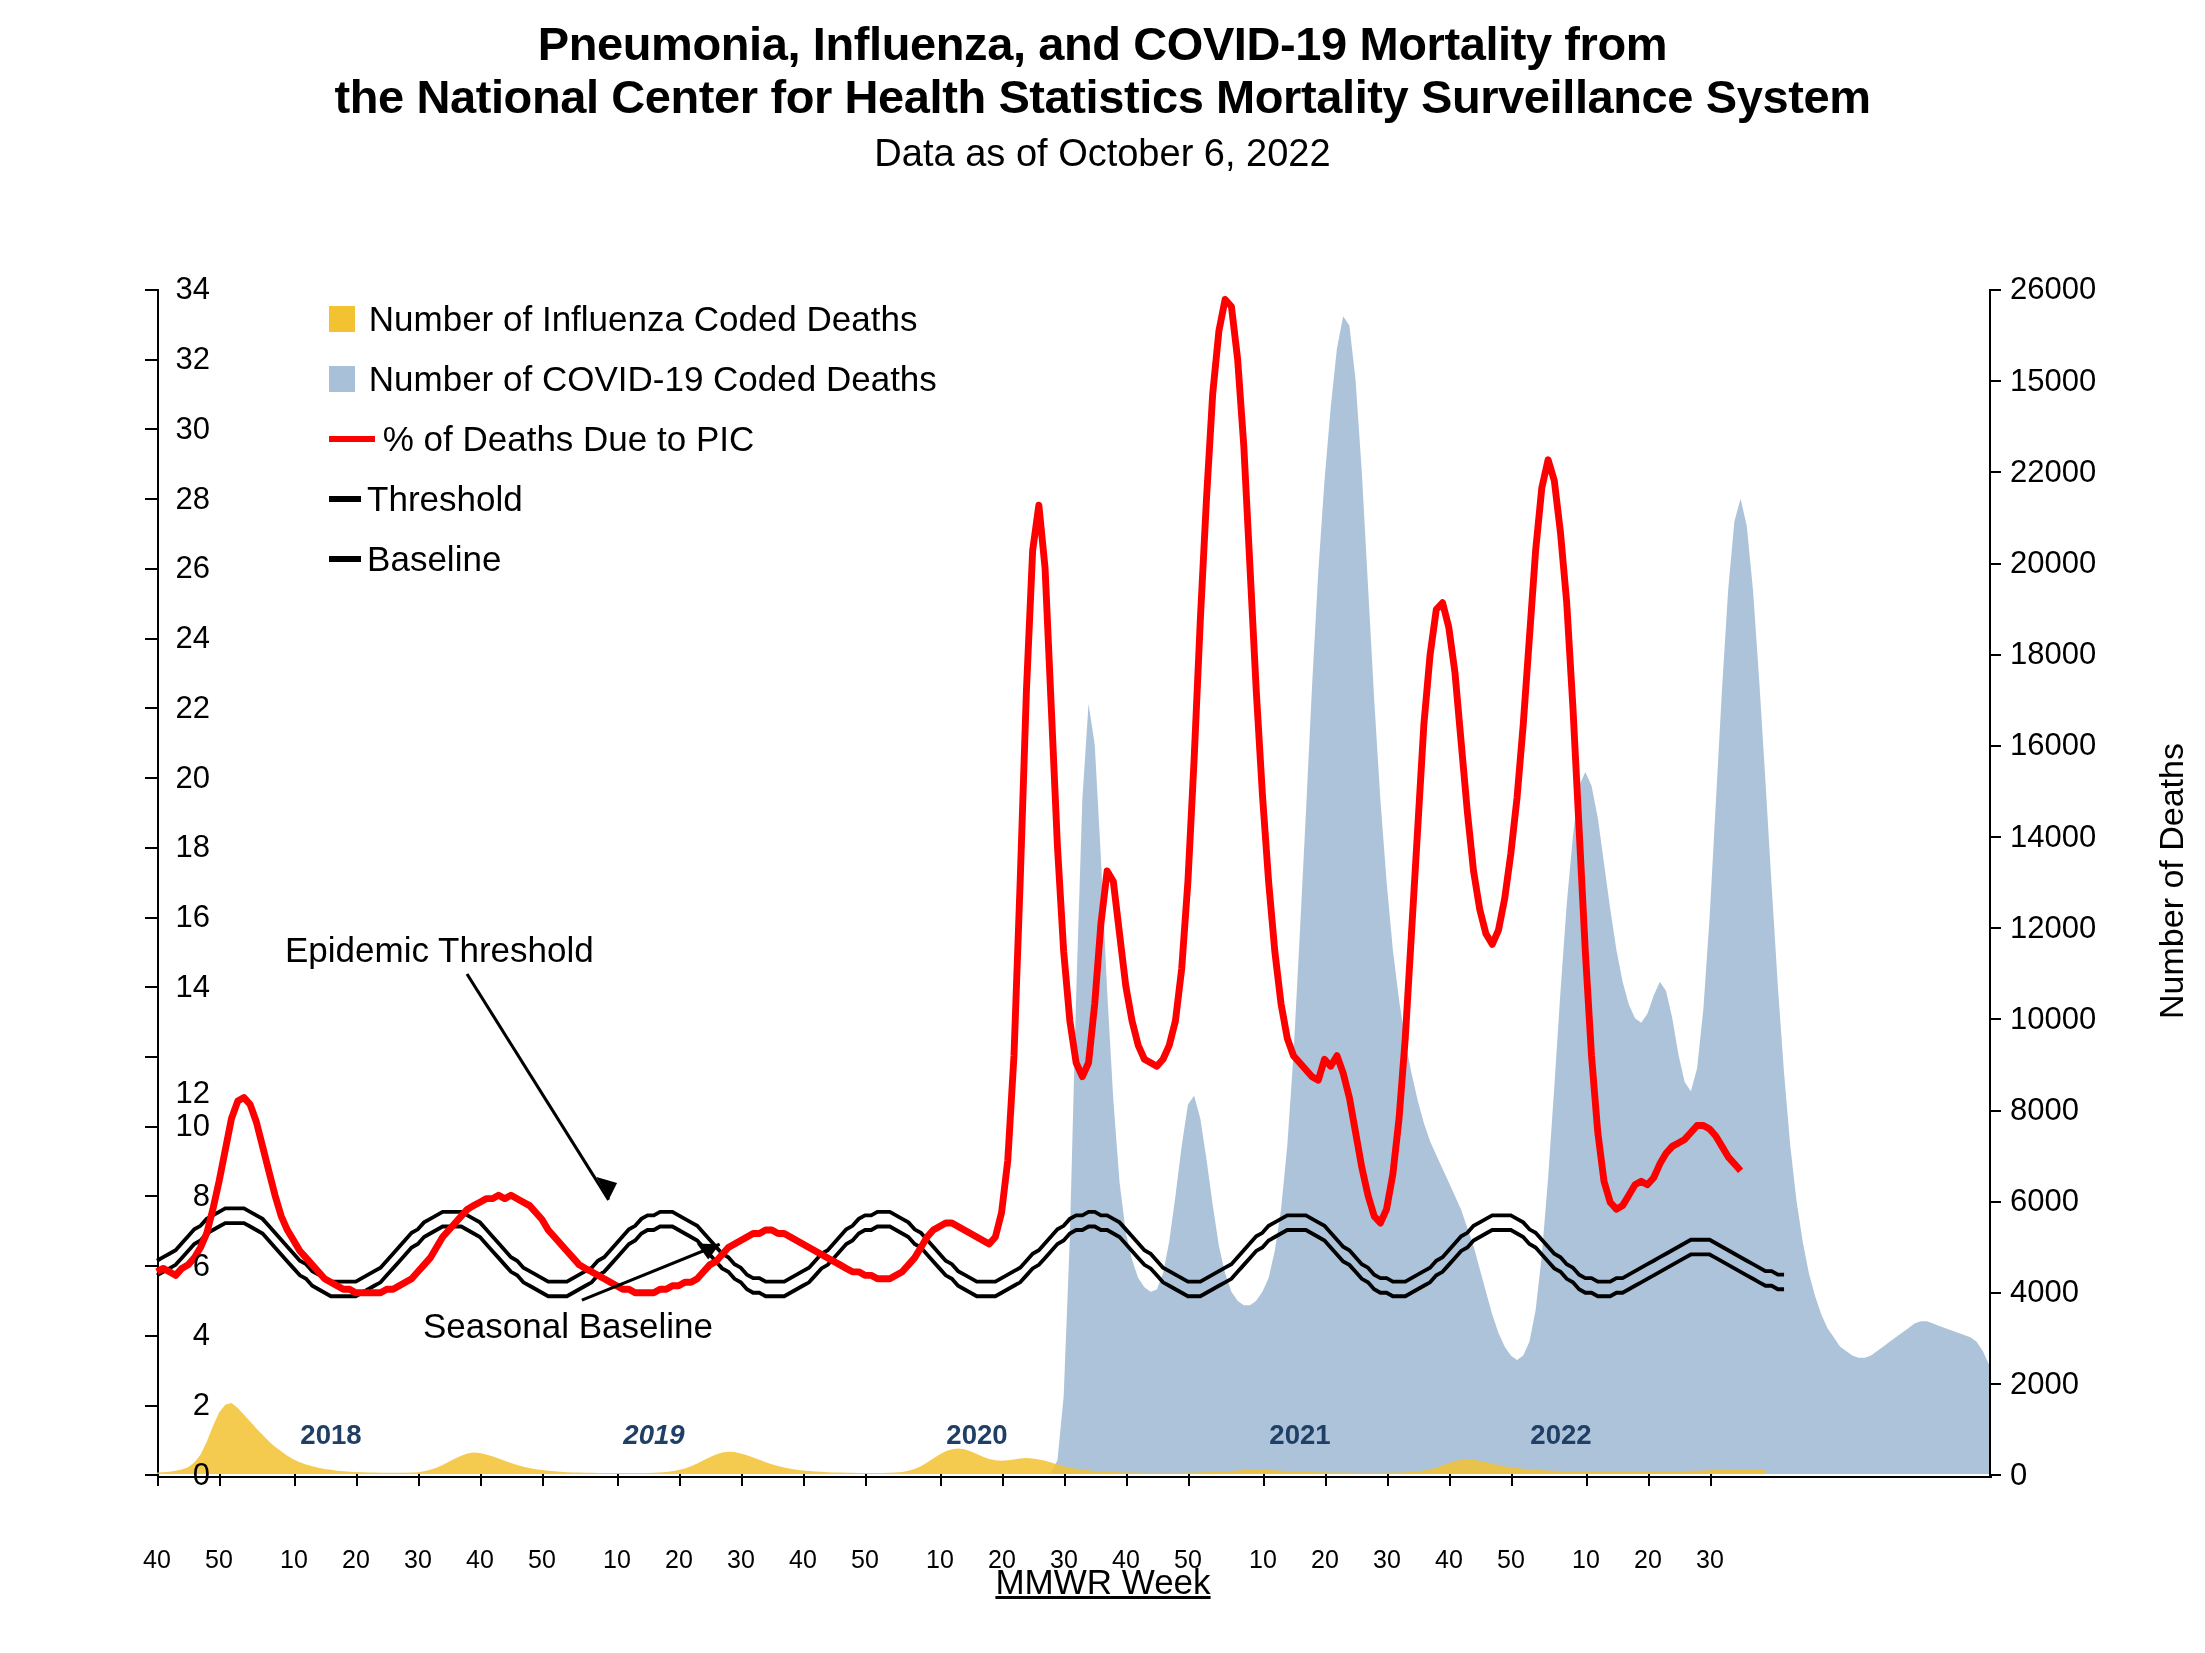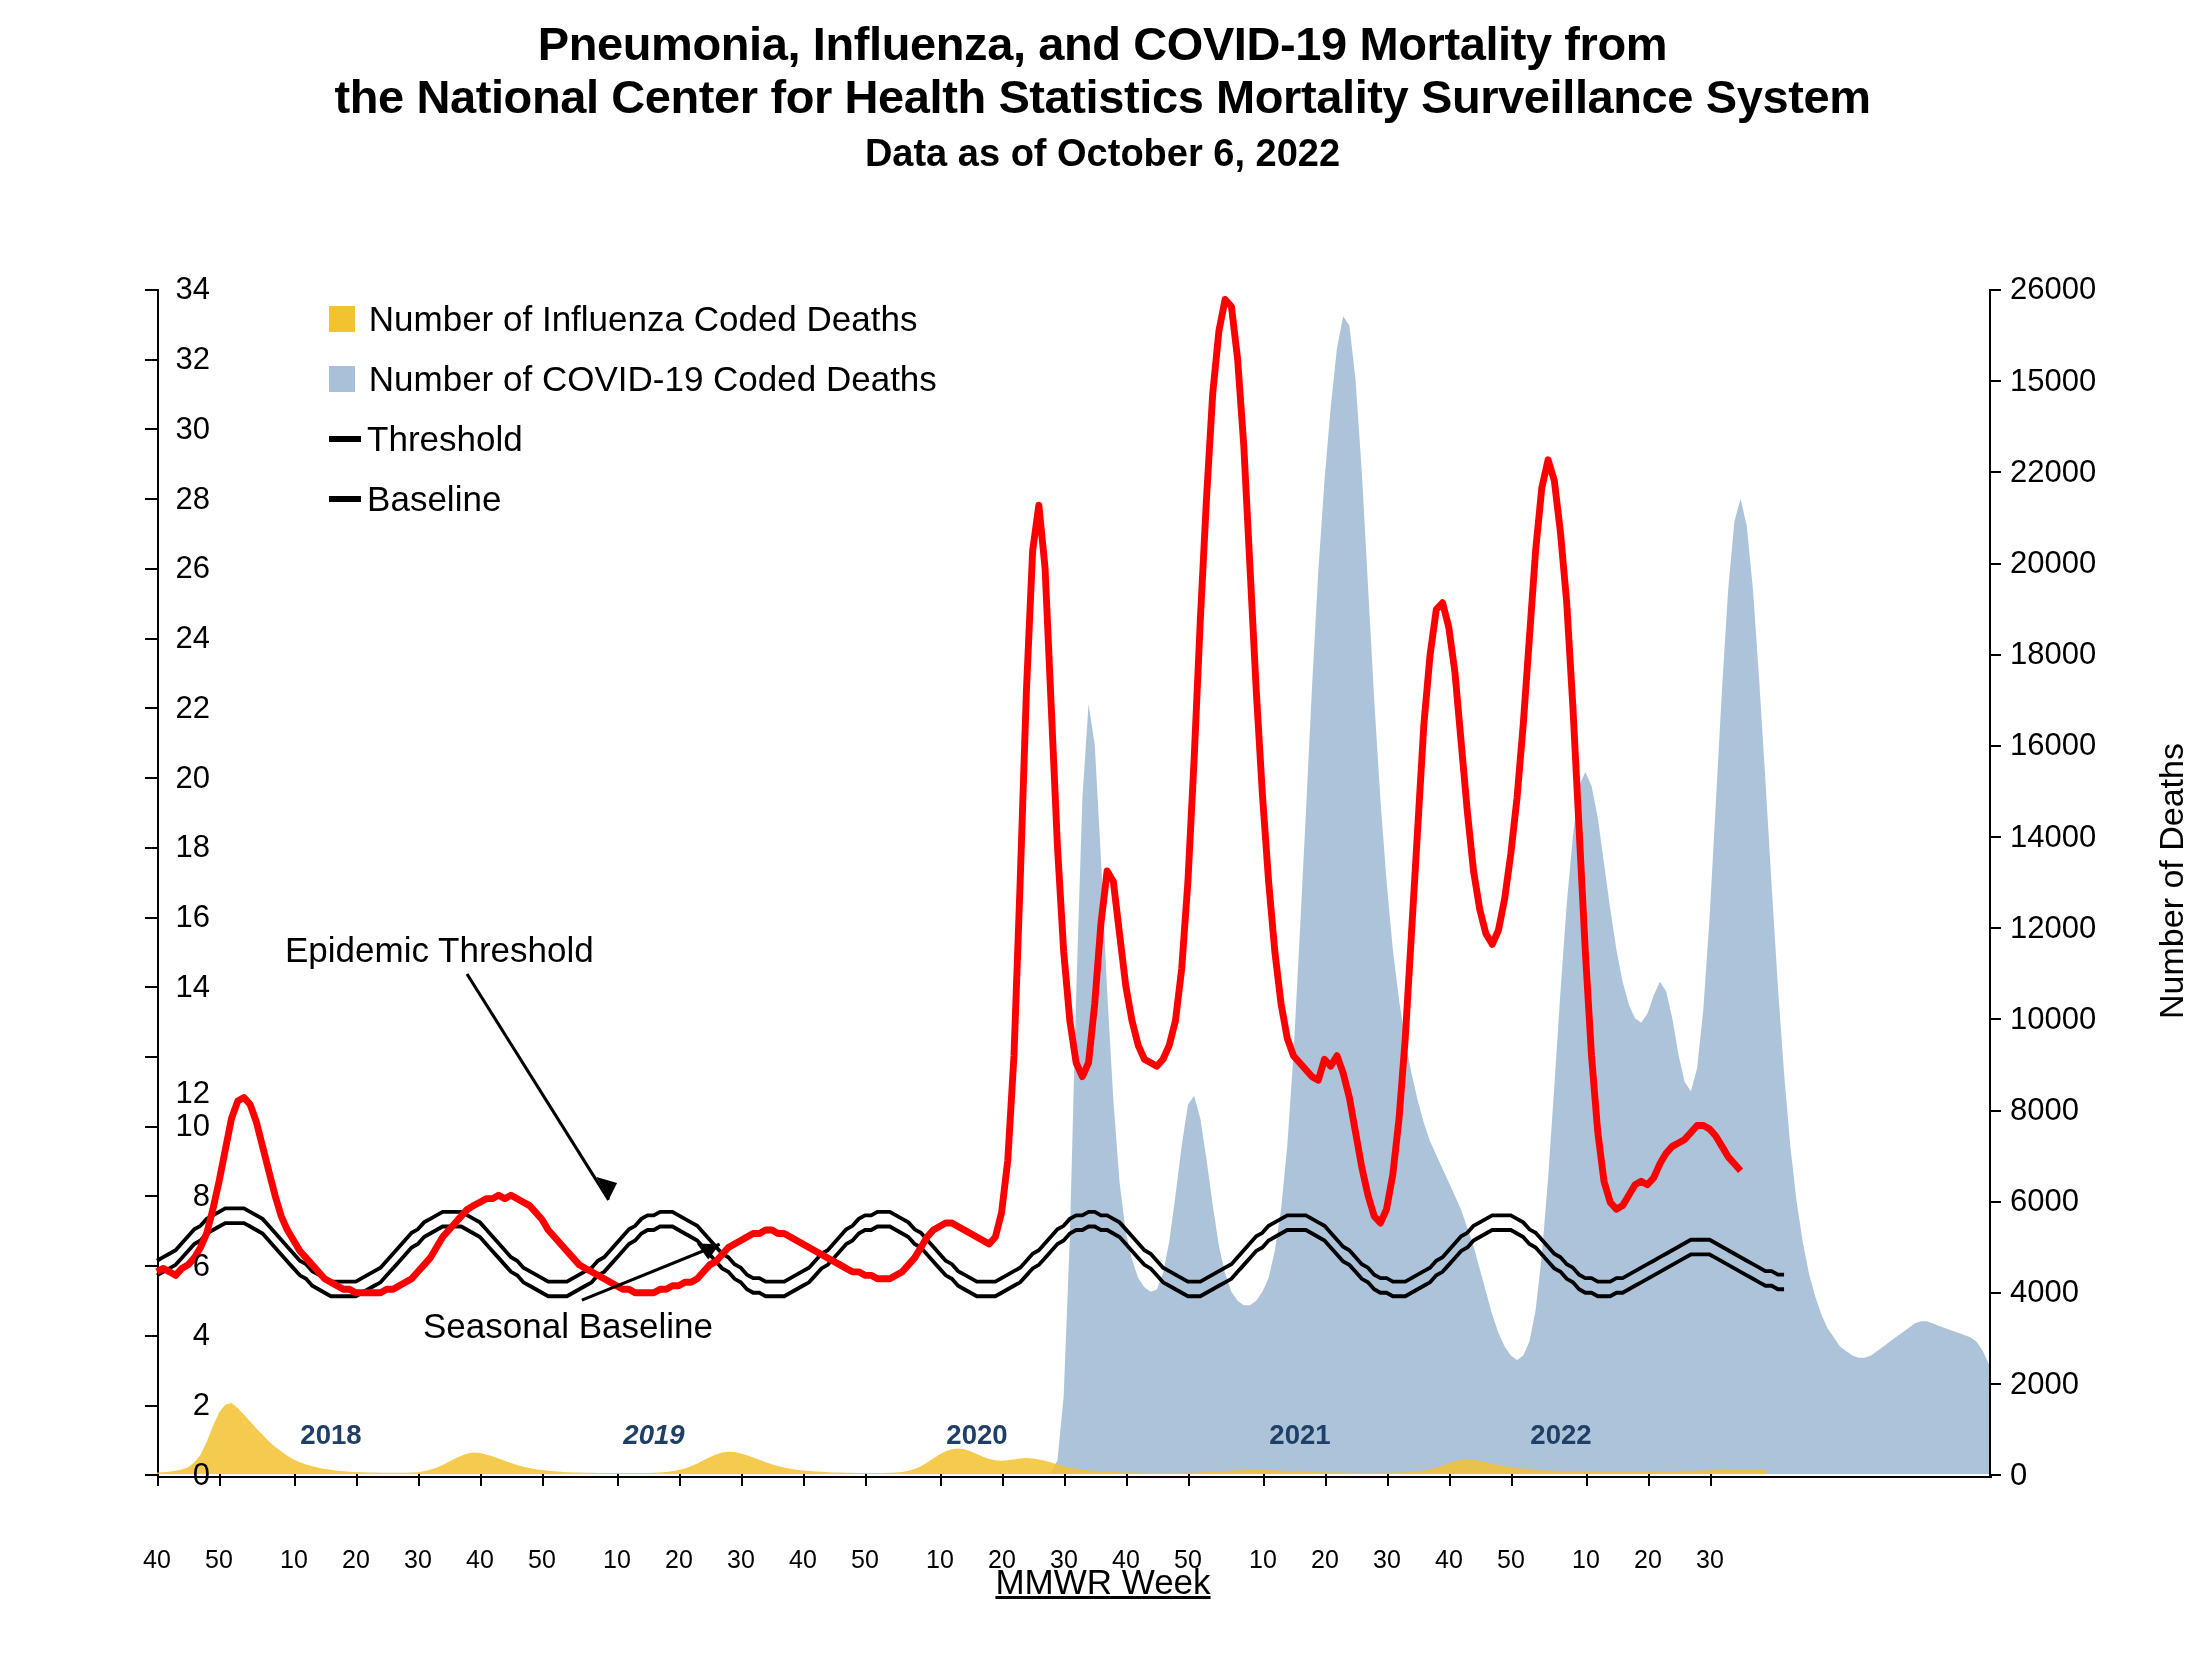--- a/index.html
+++ b/index.html
@@ -1,21 +1,21 @@
 <!DOCTYPE html>
 <html style="font-size:12.3px"><head>
 <meta charset="utf-8">
 <style>
   html,body{margin:0;padding:0;background:#ffffff;}
   body{width:2205px;height:1654px;font-family:"Liberation Sans",sans-serif;color:#000;overflow:hidden;}
   #chart-root{position:relative;width:2205px;height:1414px;}
 
   .title-block{position:absolute;left:0;top:18.4px;width:2205px;text-align:center;}
   .title-line{font-size:47px;font-weight:bold;line-height:1.12;letter-spacing:-0.4px;}
-  .subtitle-line{font-size:38px;font-weight:bold;line-height:1.25;margin-top:6.1px;}
+  .subtitle-line{font-size:38px;font-weight:normal;line-height:1.25;margin-top:6.1px;}
 
   
   .plot{position:absolute;left:157px;top:289px;width:1832px;height:1185px;}
   .plot-border-left{position:absolute;left:157px;top:289px;width:2.3px;height:1188px;background:#000;}
   .plot-border-bottom{position:absolute;left:157px;top:1476px;width:1835px;height:2.3px;background:#000;}
   .plot-border-right{position:absolute;left:1989px;top:289px;width:2.3px;height:1188px;background:#000;}
 
   .tick-left{position:absolute;width:12.3px;height:1.5px;background:#000;left:-12.3px;}
   .tick-right{position:absolute;width:12.3px;height:1.5px;background:#000;left:1832px;}
   .tick-bottom{position:absolute;width:1.5px;height:11.5px;background:#000;top:1185px;}
@@ -214,20 +214,24 @@
   <div class="legend">
     <div class="legend-row">
       <span class="legend-swatch" style="background:#f2c230"></span>
       <span class="legend-text">Number of Influenza Coded Deaths</span>
     </div>
     <div class="legend-row">
       <span class="legend-swatch" style="background:#a8c0d8"></span>
       <span class="legend-text">Number of COVID-19 Coded Deaths</span>
     </div>
     <div class="legend-row">
+      <span class="legend-line"></span>
+      <span class="legend-text">% of Deaths Due to PIC</span>
+    </div>
+    <div class="legend-row">
       <span class="legend-line-black"></span>
       <span class="legend-text">Threshold</span>
     </div>
     <div class="legend-row">
       <span class="legend-line-black"></span>
       <span class="legend-text">Baseline</span>
     </div>
   </div>
 
   <div class="annot" style="left:285px;top:930px;">Epidemic Threshold</div>

